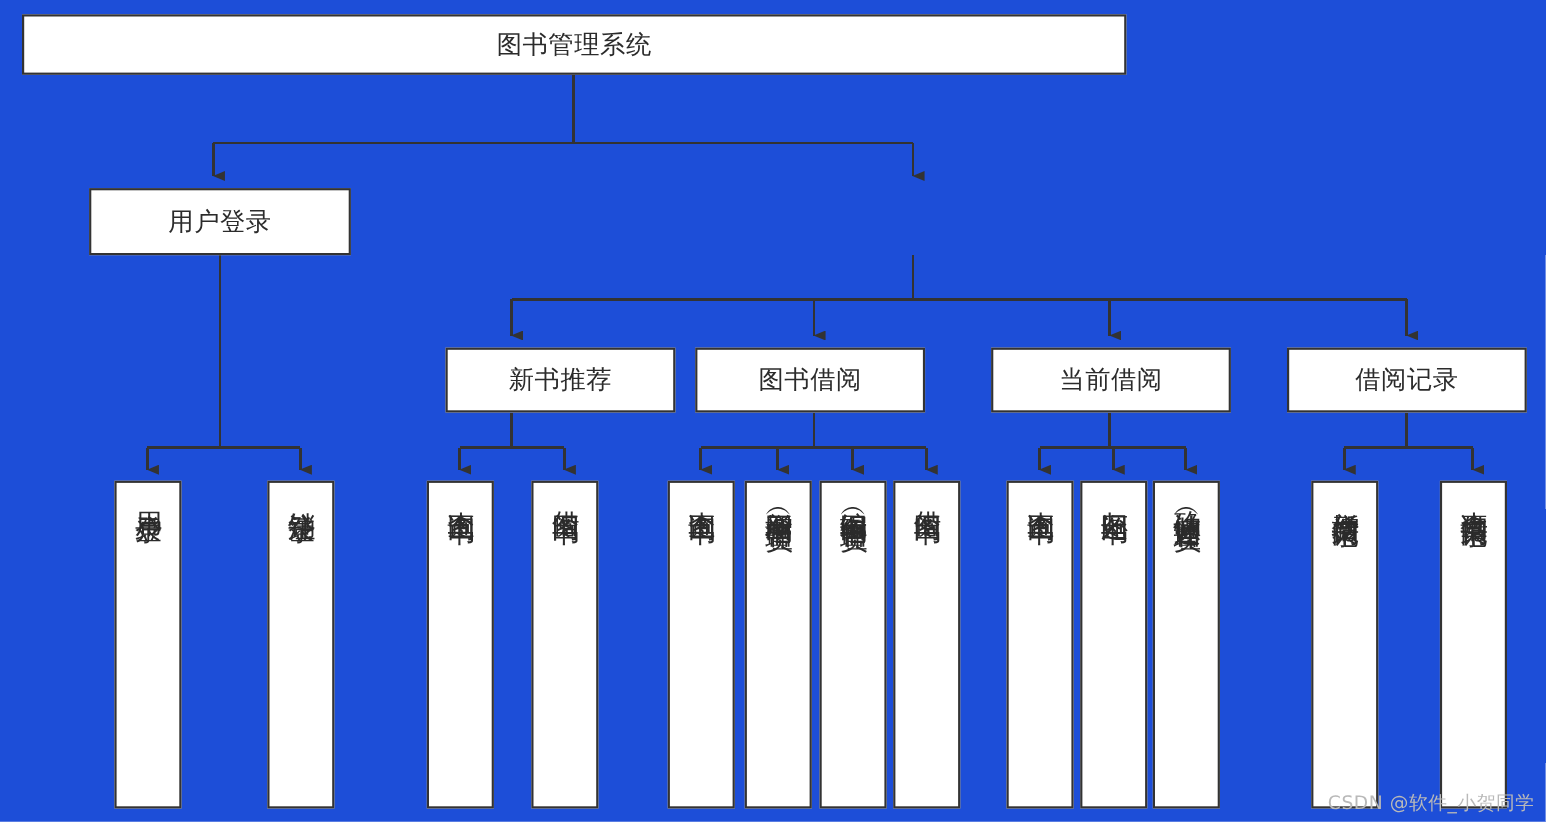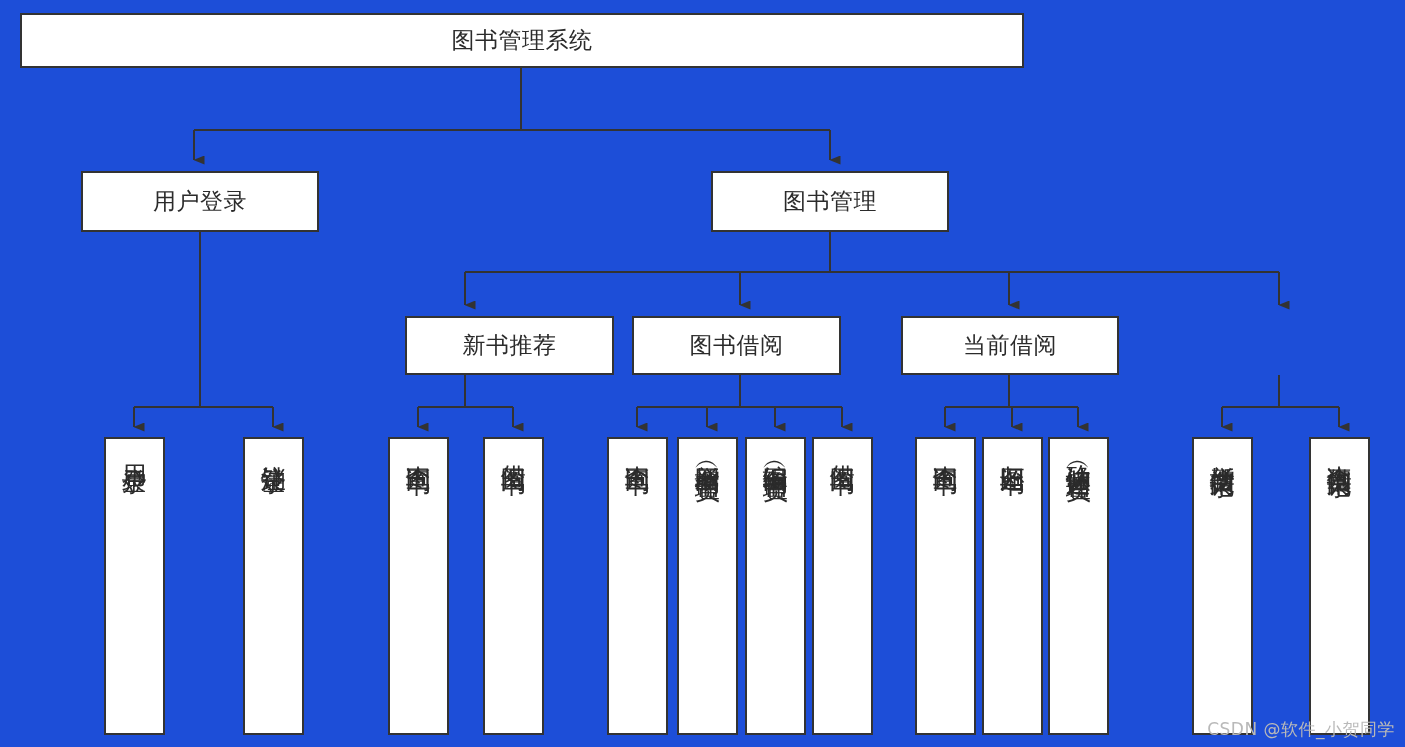--- a/index.html
+++ b/index.html
@@ -134,36 +134,36 @@
   </svg>
 
   <div class="node-box node-h" style="left:20px; top:13px; width:1004px; height:55px;">
     <span class="node-label">图书管理系统</span>
   </div>
 
   <div class="node-box node-h" style="left:81px; top:171px; width:238px; height:61px;">
     <span class="node-label">用户登录</span>
   </div>
 
-  <div class="node-box node-h" style="left:711px; top:171px; width:238px; height:61px;">
-    <span class="node-label">图书管理</span>
-  </div>
 
   <div class="node-box node-h" style="left:361px; top:316px; width:209px; height:59px;margin-left:44px;">
     <span class="node-label">新书推荐</span>
   </div>
 
   <div class="node-box node-h" style="left:632px; top:316px; width:209px; height:59px;">
     <span class="node-label">图书借阅</span>
   </div>
 
   <div class="node-box node-h" style="left:901px; top:316px; width:218px; height:59px;align-items:center;">
     <span class="node-label">当前借阅</span>
   </div>
 
+  <div class="node-box node-h" style="left:1170px; top:316px; width:218px; height:59px;">
+    <span class="node-label">借阅记录</span>
+  </div>
 
   <div class="node-box node-v" style="left:104px; top:437px; width:61px; height:298px;">
     <span class="node-label">用户登录</span>
   </div>
 
   <div class="node-box node-v" style="left:243px; top:437px; width:61px; height:298px;">
     <span class="node-label">注销登录</span>
   </div>
 
   <div class="node-box node-v" style="left:388px; top:437px; width:61px; height:298px;">

